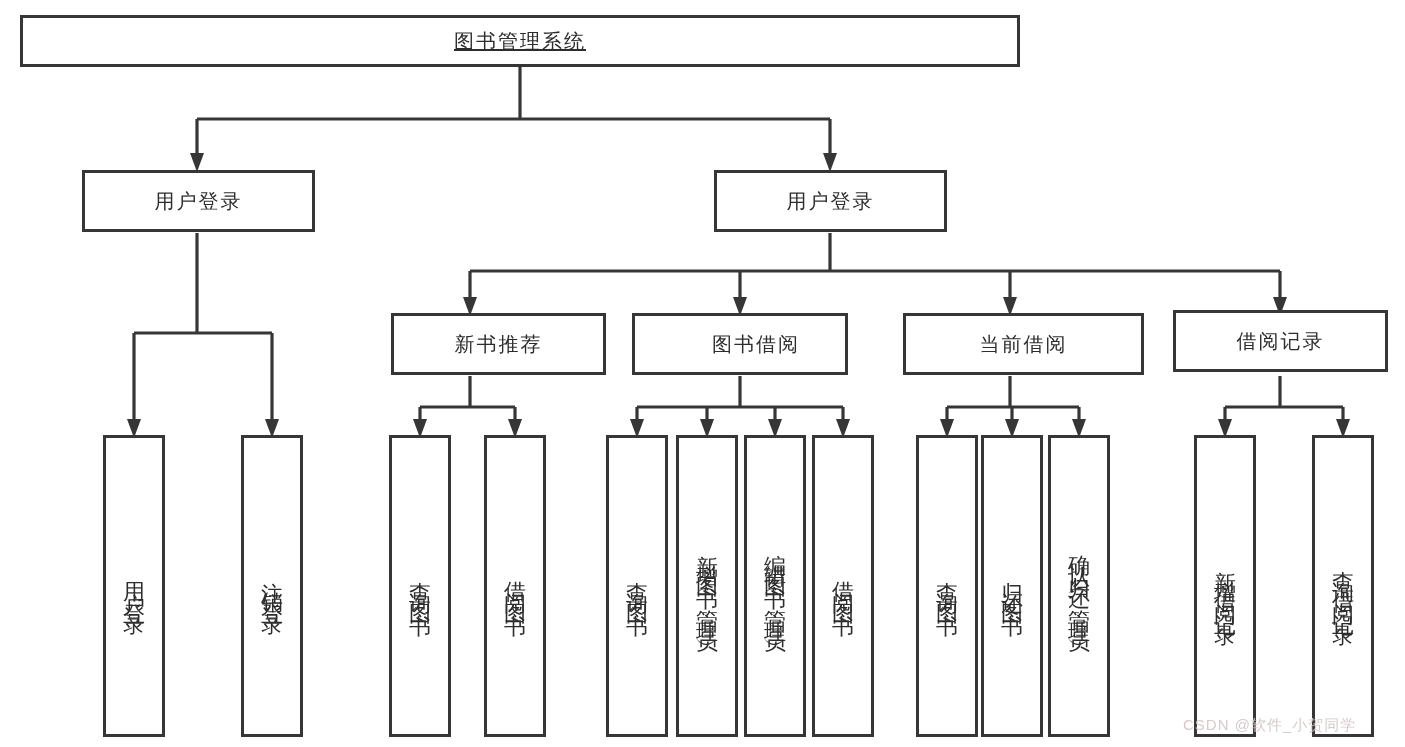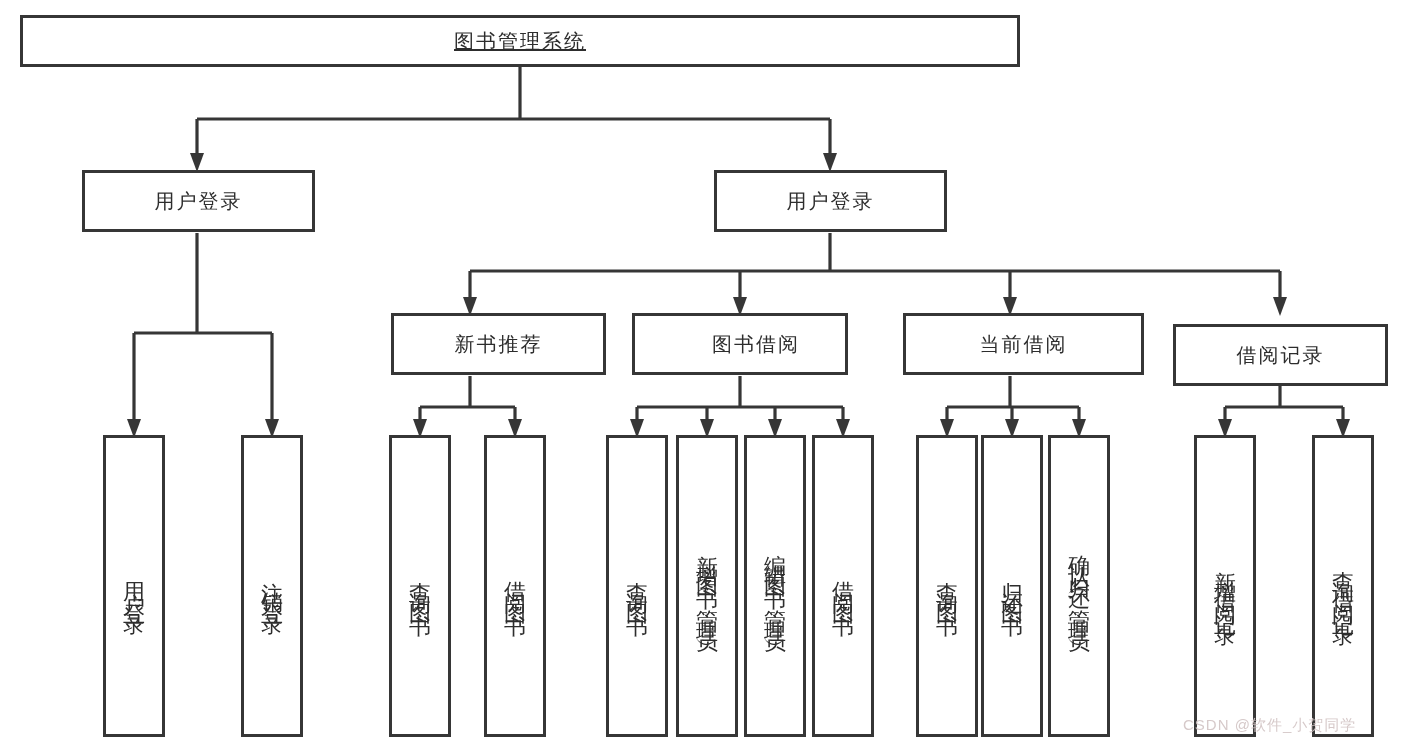--- a/index.html
+++ b/index.html
@@ -17,21 +17,21 @@
   }
   .hlabel { font-size:20px; letter-spacing:2px; white-space:nowrap; }
 
   #node-root    { left:20px;  top:15px;  width:1000px; height:52px;text-decoration:underline; }
   #node-login   { left:82px;  top:170px; width:233px;  height:62px; }
   #node-mgmt    { left:714px; top:170px; width:233px;  height:62px; }
 
   #node-newbook { left:362px;  top:313px; width:215px; height:62px;margin-left:29px; }
   #node-borrow  { left:632px;  top:313px; width:216px; height:62px;padding-left:32px; }
   #node-current { left:903px;  top:313px; width:241px; height:62px; }
-  #node-history { left:1173px; top:324px; width:215px; height:62px; }
+  #node-history { left:1173px; top:310px; width:215px; height:62px; }
 
   .leaf { top:435px; width:62px; height:302px; }
   .leaf .vlabel {
     writing-mode:vertical-rl; text-orientation:mixed;
     font-size:22px; letter-spacing:11px; line-height:1; white-space:nowrap;
     color:#2d2d2d;
   }
   #leaf-user-login  { left:103px; }
   #leaf-logout      { left:241px; }
   #leaf-nb-query    { left:389px; }

